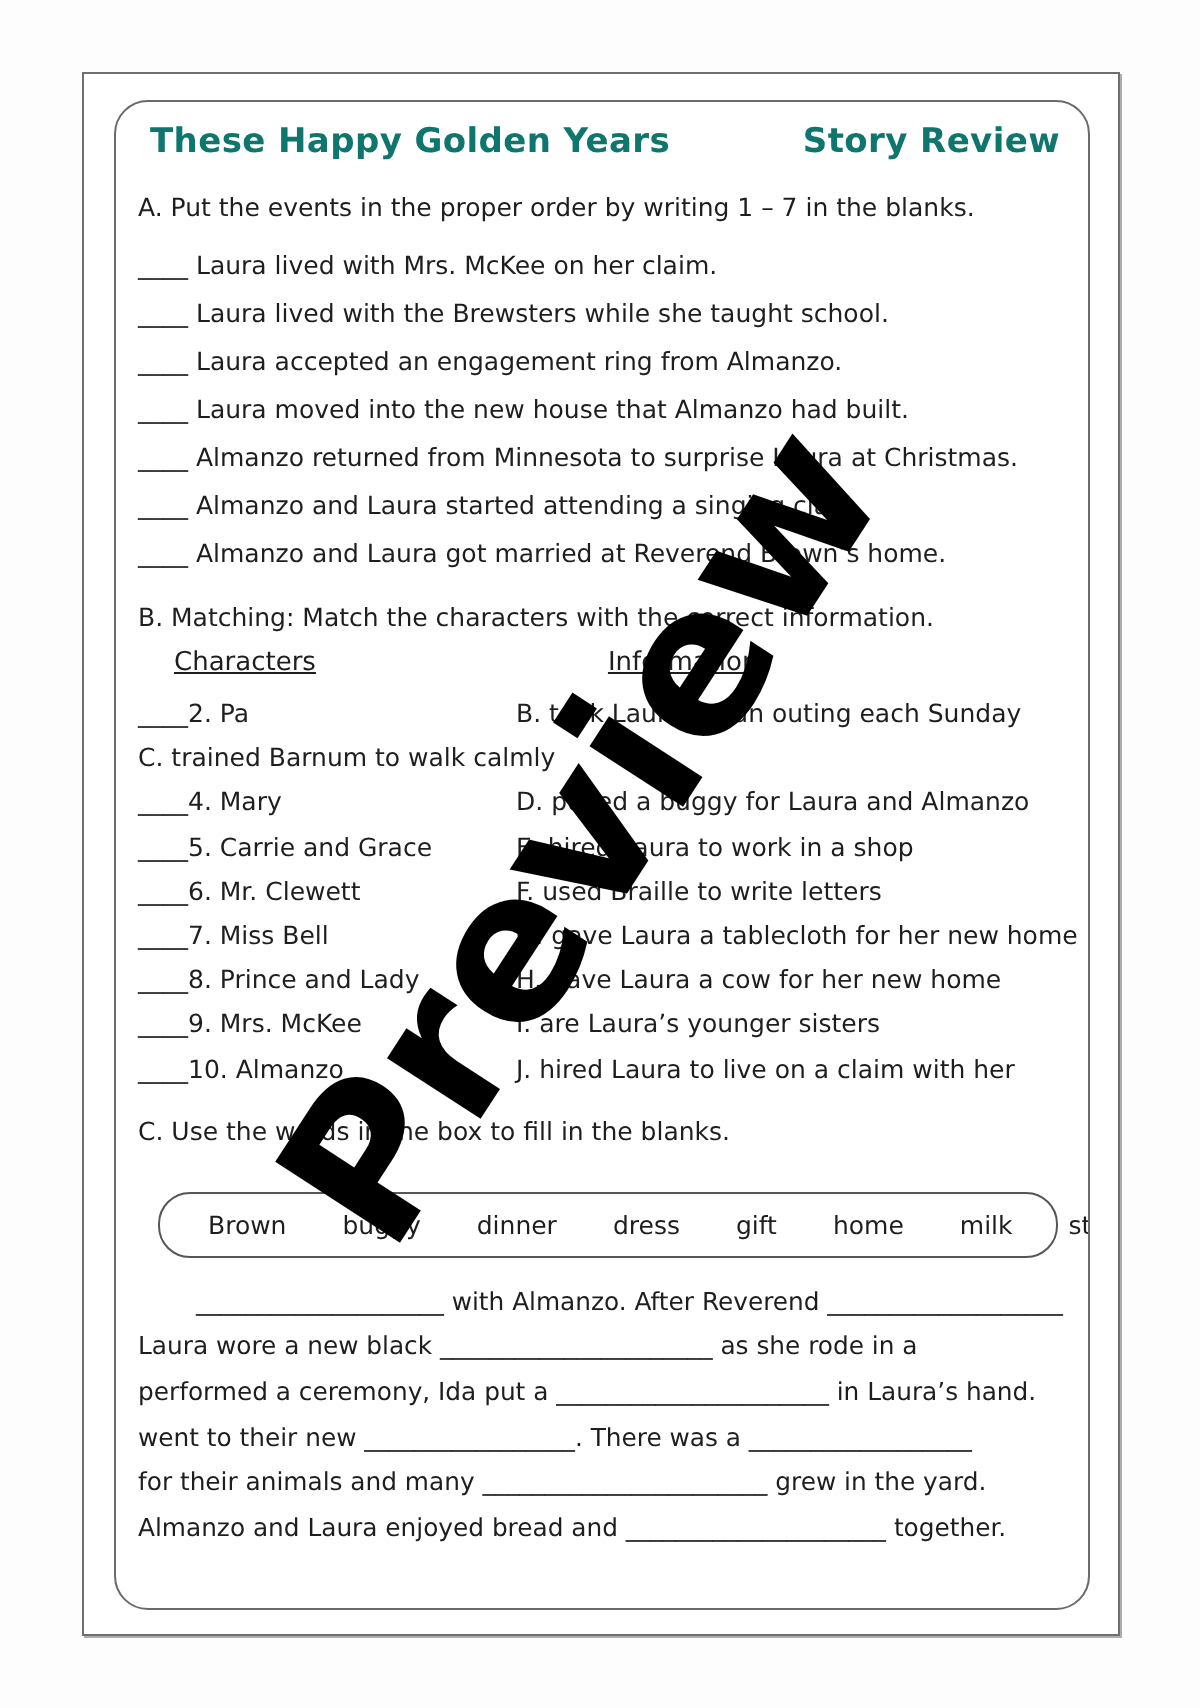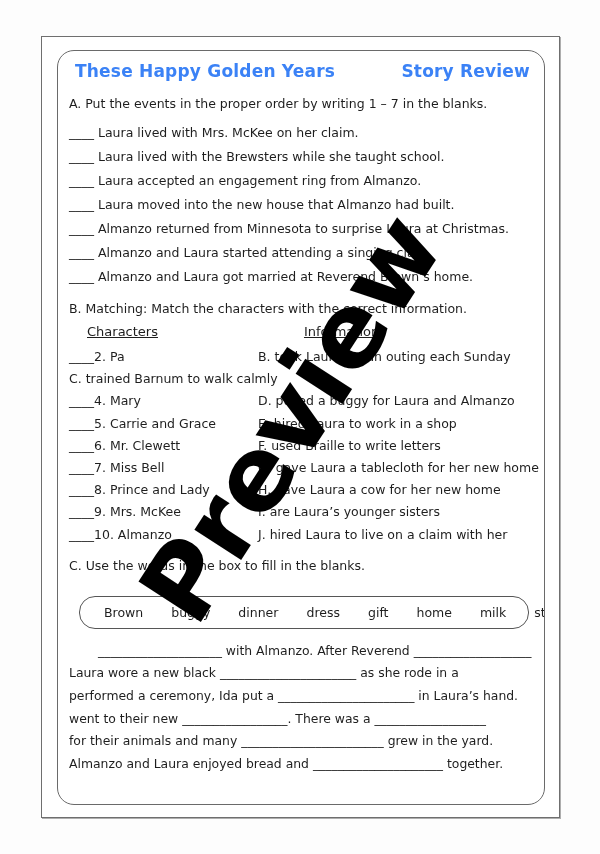--- a/index.html
+++ b/index.html
@@ -12,21 +12,21 @@
     background:#ffffff;border:1px solid #6f6f6f;box-sizing:border-box;
     box-shadow:1px 1px 0 rgba(110,110,110,.55);
   }
   .frame{
     position:absolute;left:15px;top:13px;width:488px;height:755px;
     border:1.5px solid #6a6a6a;border-radius:17px;box-sizing:border-box;
     padding:8px 10px 0 11px;overflow:hidden;
   }
   .titlebar{
     display:flex;justify-content:space-between;align-items:baseline;
-    padding:2px 4px 0 6px;font-size:17px;font-weight:bold;color:#3b82f6;
+    padding:2px 4px 0 6px;font-size:17px;font-weight:bold;color:#0f766e;
     letter-spacing:.2px;line-height:21px;
   }
   .sec-heading{font-size:12.5px;line-height:16px;}
   .sec-a-heading{margin:14px 0 0 0;}
   .order-list{margin-top:9px;}
   .order-item{font-size:12.5px;line-height:24px;white-space:nowrap;}
   .sec-b-heading{margin:12px 0 0 0;}
   .match-headers{display:flex;margin-top:6px;font-size:13px;line-height:17px;}
   .match-headers .char-h{margin-left:18px;text-decoration:underline;}
   .match-headers .info-h{margin-left:146px;text-decoration:underline;}

